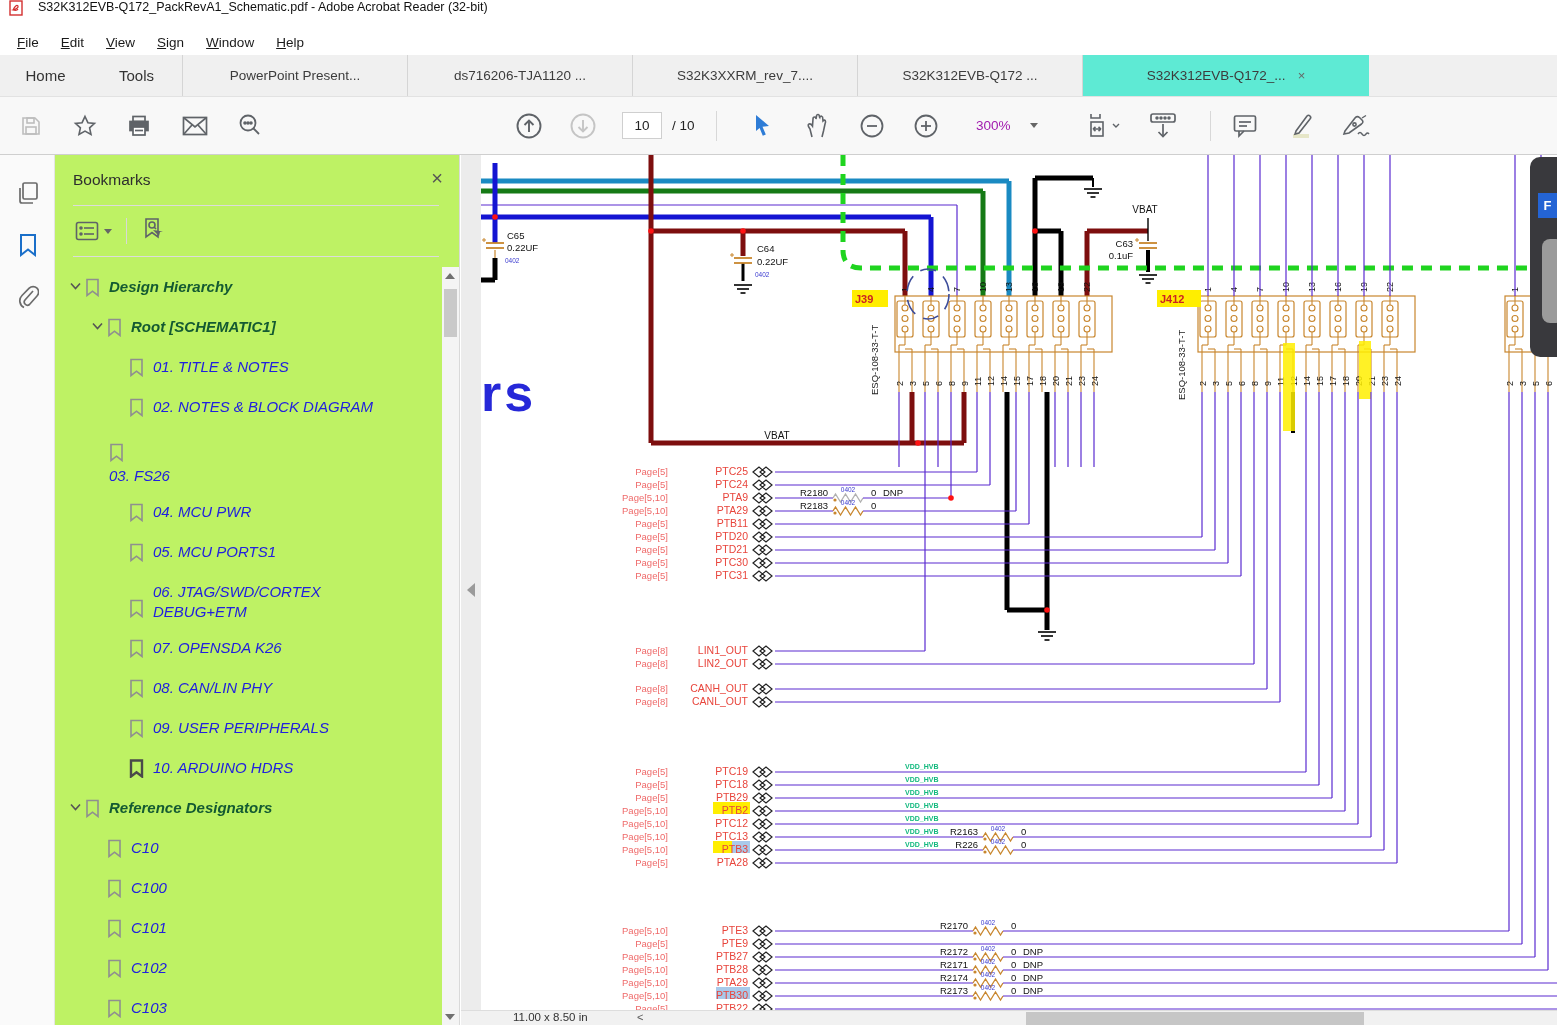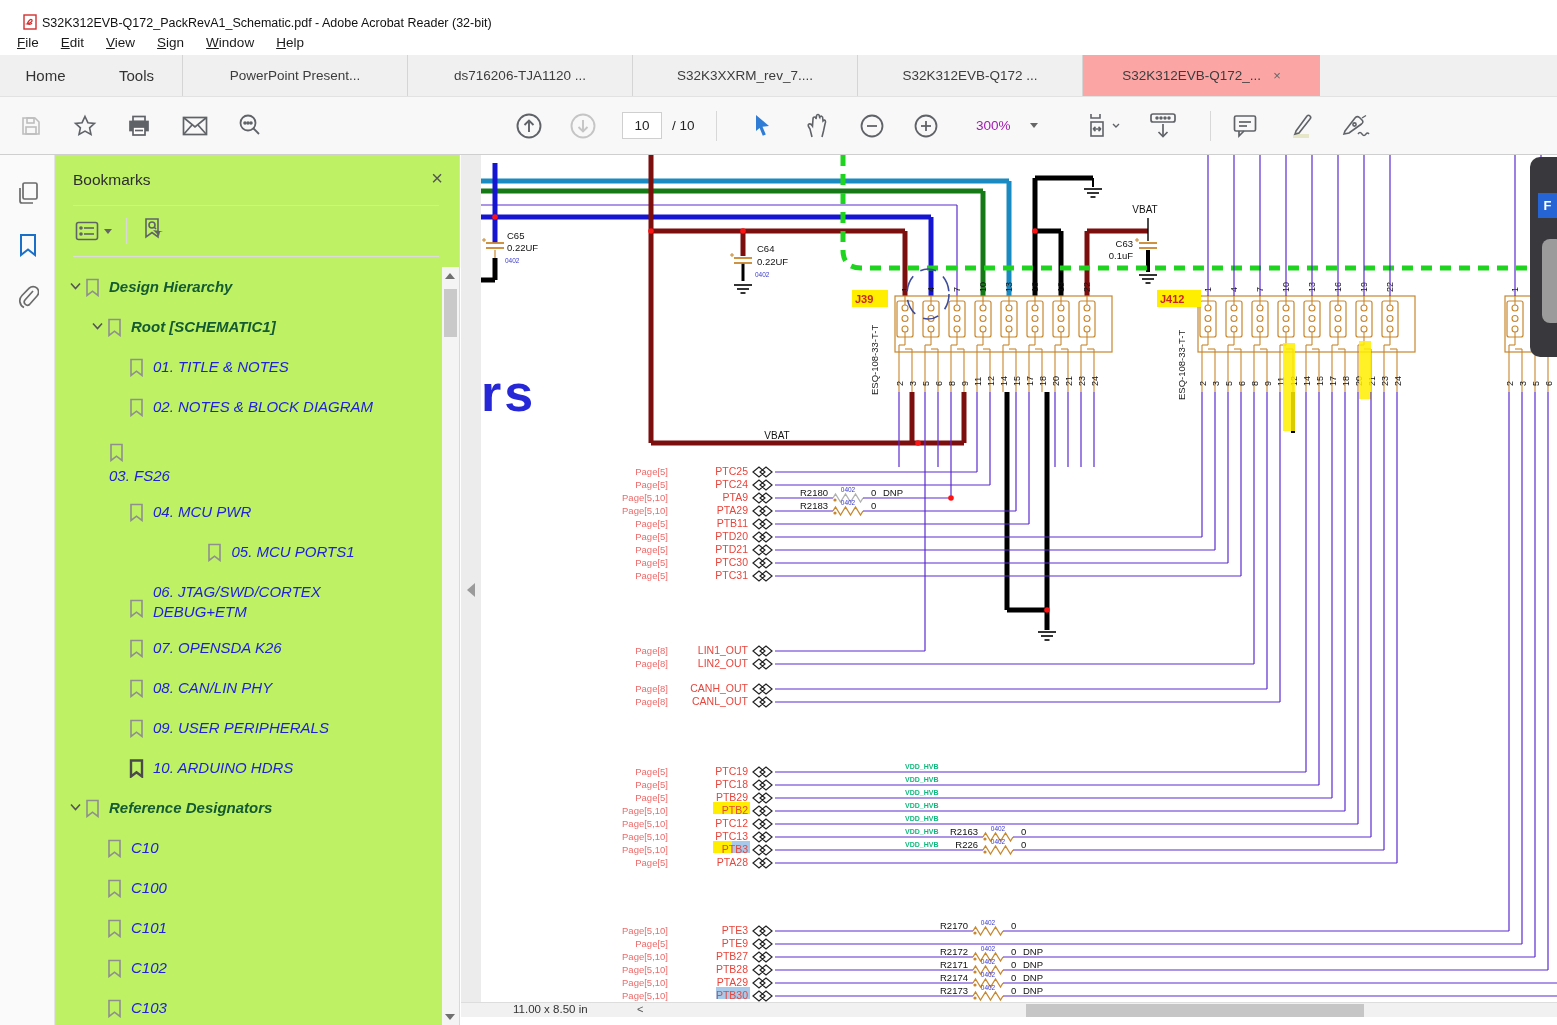--- a/index.html
+++ b/index.html
@@ -1,33 +1,33 @@
 <!DOCTYPE html>
 <html><head>
 <meta charset="utf-8">
 <style>
   * { box-sizing: border-box; margin: 0; padding: 0; }
   html,body { width:1557px; height:1025px; overflow:hidden;
     font-family:"Liberation Sans", sans-serif; background:#fff; }
   
-  .titlebar { height:30px; display:flex; align-items:flex-end; gap:4px;
-    padding-left:22px; font-size:12.5px; color:#111; background:#fff; }
+  .titlebar { height:30px; display:flex; align-items:flex-start; gap:14px;
+    padding-left:8px; font-size:12.5px; color:#111; background:#fff; }
   .menubar { height:25px; display:flex; align-items:center; gap:0;
     padding-left:6px; background:#fff; font-size:13.5px; color:#1a1a1a; }
   .menubar .menu-item { padding:3px 11px; cursor:default; }
   .menubar .menu-item u { text-decoration:underline; }
   
   .tabbar { height:42px; background:#f0f0f0; display:flex; align-items:stretch;
     border-bottom:1px solid #e2e2e2; }
   .tab-static { width:91px; display:flex; align-items:center; justify-content:center;
     font-size:15px; color:#333; }
   .doc-tab { width:225px; display:flex; align-items:center; justify-content:center;
     font-size:13.5px; color:#3c3c3c; border-left:1px solid #d5d5d5;
     white-space:nowrap; overflow:hidden; }
-  .doc-tab.active { width:238px; background:#fca5a5; border-left:1px solid #d5d5d5;
+  .doc-tab.active { width:287px; background:#5eead4; border-left:1px solid #d5d5d5;
     position:relative; }
   .doc-tab.active .close-x { margin-left:12px; color:#666; font-size:13px; }
   
   .toolbar { height:58px; background:#f8f8f8; border-bottom:1px solid #cfcfcf;
     position:relative; }
   .tool-ico { position:absolute; top:50%; transform:translateY(-50%);
     width:34px; height:34px; display:flex; align-items:center; justify-content:center; }
   .tb-sep { position:absolute; top:14px; width:1px; height:30px; background:#d8d8d8; }
   .page-box { position:absolute; top:15px; width:40px; height:27px;
     border:1px solid #cfcfcf; background:#fff; font-size:13.5px; color:#222;
@@ -70,21 +70,21 @@
   
   .find-pop { position:absolute; left:1530px; top:2px; width:27px; height:200px;
     background:#39393d; border-radius:10px 0 0 10px; z-index:5; }
   .find-pop .fp-title { color:#fff; font-weight:bold; font-size:15px; padding:8px 0 0 26px; }
   .find-pop .fp-key { position:absolute; left:8px; top:36px; width:19px; height:25px;
     background:#2464d4; color:#fff; font-size:13px; font-weight:bold;
     display:flex; align-items:center; justify-content:center; }
   .find-pop .fp-pill { position:absolute; left:12px; top:82px; width:22px; height:84px;
     background:#9b9b9b; border-radius:8px; }
   
-  .statusbar { position:absolute; left:461px; right:0; bottom:8px; height:15px;
+  .statusbar { position:absolute; left:461px; right:0; bottom:0; height:15px;
     background:#f1f1f1; border-top:1px solid #ddd; font-size:11.5px; color:#333; }
   .status-size { position:absolute; left:52px; top:0px; }
   .status-left-arrow { position:absolute; left:176px; top:0; color:#555; font-size:11px; }
   .hthumb { position:absolute; left:565px; top:1px; width:338px; height:13px; background:#c6c6c6; }
 </style>
 </head>
 <body>
 
 <div class="titlebar">
   <svg width="16" height="16" viewBox="0 0 16 16">
@@ -335,21 +335,21 @@
             </svg></span>
           <span class="bm-label">03. FS26</span>
         </div>
         <div class="bm-row" style="margin-left: 44px;">
           <span class="bm-chev"></span>
           <span class="bm-ico"><svg width="15" height="19" viewBox="0 0 15 19">
               <path d="M2,1.5 h11 v16 l-5.5,-4.3 -5.5,4.3 z" fill="none" stroke="#8f8f8f" stroke-width="1.6"></path>
             </svg></span>
           <span class="bm-label">04. MCU PWR</span>
         </div>
-        <div class="bm-row" style="margin-left: 44px; justify-content: center;">
+        <div class="bm-row" style="margin-left: 44px;">
           <span class="bm-chev"></span>
           <span class="bm-ico"><svg width="15" height="19" viewBox="0 0 15 19">
               <path d="M2,1.5 h11 v16 l-5.5,-4.3 -5.5,4.3 z" fill="none" stroke="#8f8f8f" stroke-width="1.6"></path>
             </svg></span>
           <span class="bm-label">05. MCU PORTS1</span>
         </div>
         <div class="bm-row" style="margin-left: 44px; align-items: flex-end;">
           <span class="bm-chev"></span>
           <span class="bm-ico"><svg width="15" height="19" viewBox="0 0 15 19">
               <path d="M2,1.5 h11 v16 l-5.5,-4.3 -5.5,4.3 z" fill="none" stroke="#8f8f8f" stroke-width="1.6"></path>

